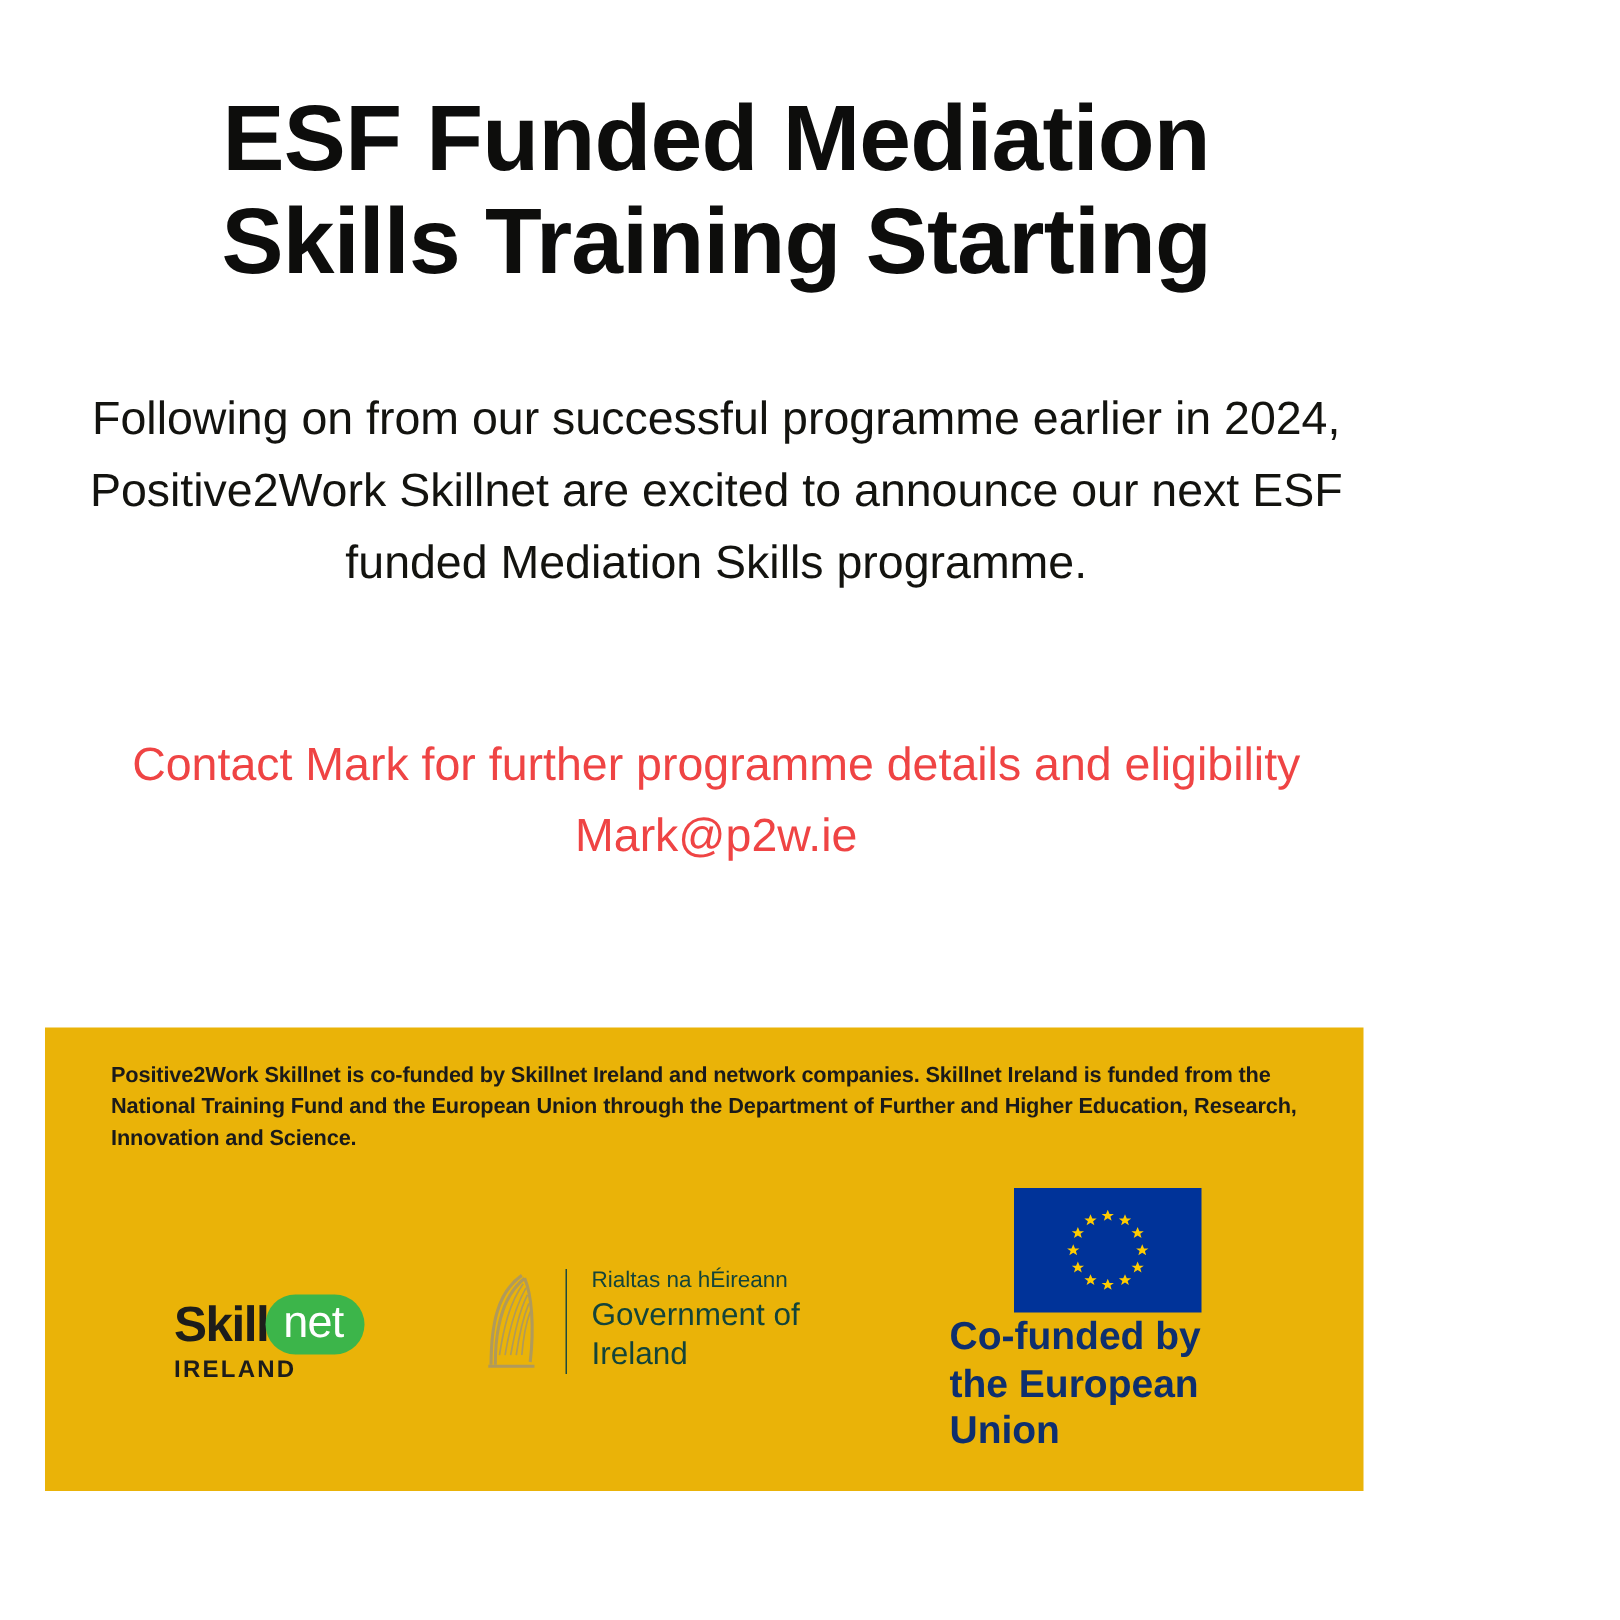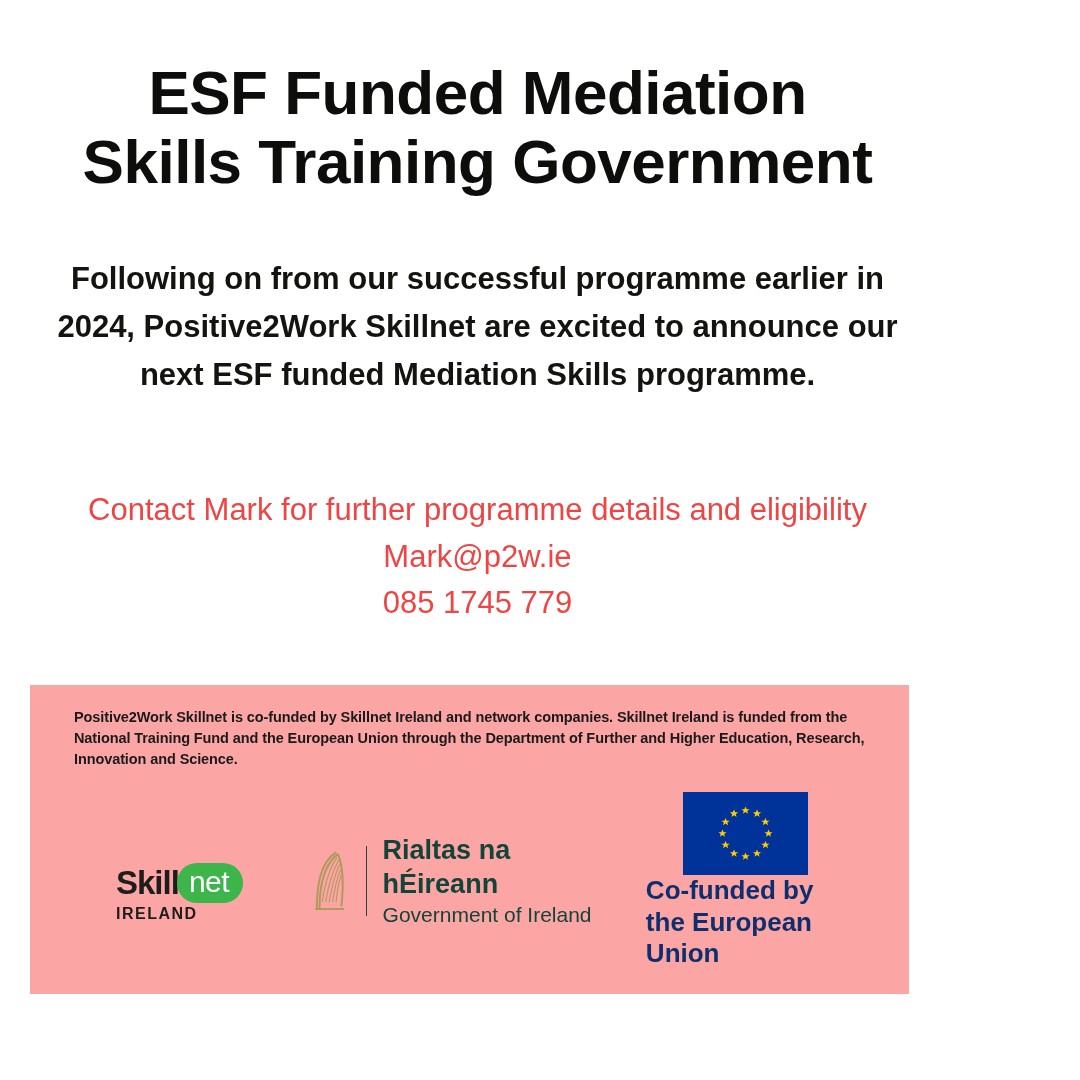--- a/index.html
+++ b/index.html
@@ -31,21 +31,21 @@
     font-weight: 700;
     letter-spacing: -0.5px;
     margin: 12px 0 0 0;
     color: #0d0d0c;
   }
   .title .line { display: block; }
   .intro {
     text-align: center;
     font-size: 31px;
     line-height: 1.55;
-    font-weight: 700;
+    font-weight: 400;
     margin: 58px auto 0 auto;
     max-width: 960px;
     color: #13130f;
   }
   .starting {
     text-align: center;
     font-size: 31px;
     line-height: 1.5;
     margin: 56px 0 0 0;
     color: #13130f;
@@ -58,21 +58,21 @@
     color: #ef4444;
   }
   .contact div { display: block; }
 
   
   .funding {
     position: absolute;
     left: 30px;
     right: 46px;
     bottom: 86px;
-    background: #fca5a5;
+    background: #eab308;
     padding: 22px 44px 24px 44px;
   }
   .funding-text {
     font-size: 14.5px;
     line-height: 1.45;
     font-weight: 700;
     color: #1a1a1a;
     letter-spacing: -0.1px;
     max-width: 880px;
   }
@@ -134,21 +134,21 @@
   .gov-divider {
     width: 1px;
     height: 70px;
     background: #1f4a3f;
     margin-right: 16px;
   }
   .gov-text {
     color: #13443a;
     line-height: 1.25;
   }
-  .gov-ga { font-size: 27px; font-weight: 700; }
+  .gov-ga { font-size: 15px; font-weight: 400; }
   .gov-en { font-size: 21px; font-weight: 400; }
   
   .eu {
     display: flex;
     align-items: center;
     padding-left: 44px;
     flex-direction: column;
   }
   .eu-flag {
     width: 125px;
@@ -166,30 +166,29 @@
 </style>
 </head>
 <body>
 
 <div class="poster">
 
   <div class="content">
 
     <h1 class="title">
       <span class="line">ESF Funded Mediation</span>
-      <span class="line">Skills Training Government</span>
+      <span class="line">Skills Training Starting</span>
     </h1>
 
     <p class="intro">Following on from our successful programme earlier in 2024, Positive2Work Skillnet are excited to announce our next ESF funded Mediation Skills programme.</p>
 
 
     <div class="contact">
       <div>Contact Mark for further programme details and eligibility</div>
       <div>Mark@p2w.ie</div>
-      <div>085 1745 779</div>
     </div>
 
   </div>
 
   <div class="funding">
 
     <div class="funding-text">Positive2Work Skillnet is co-funded by Skillnet Ireland and network companies. Skillnet Ireland is funded from the National Training Fund and the European Union through the Department of Further and Higher Education, Research, Innovation and Science.</div>
 
     <div class="logos">
 

